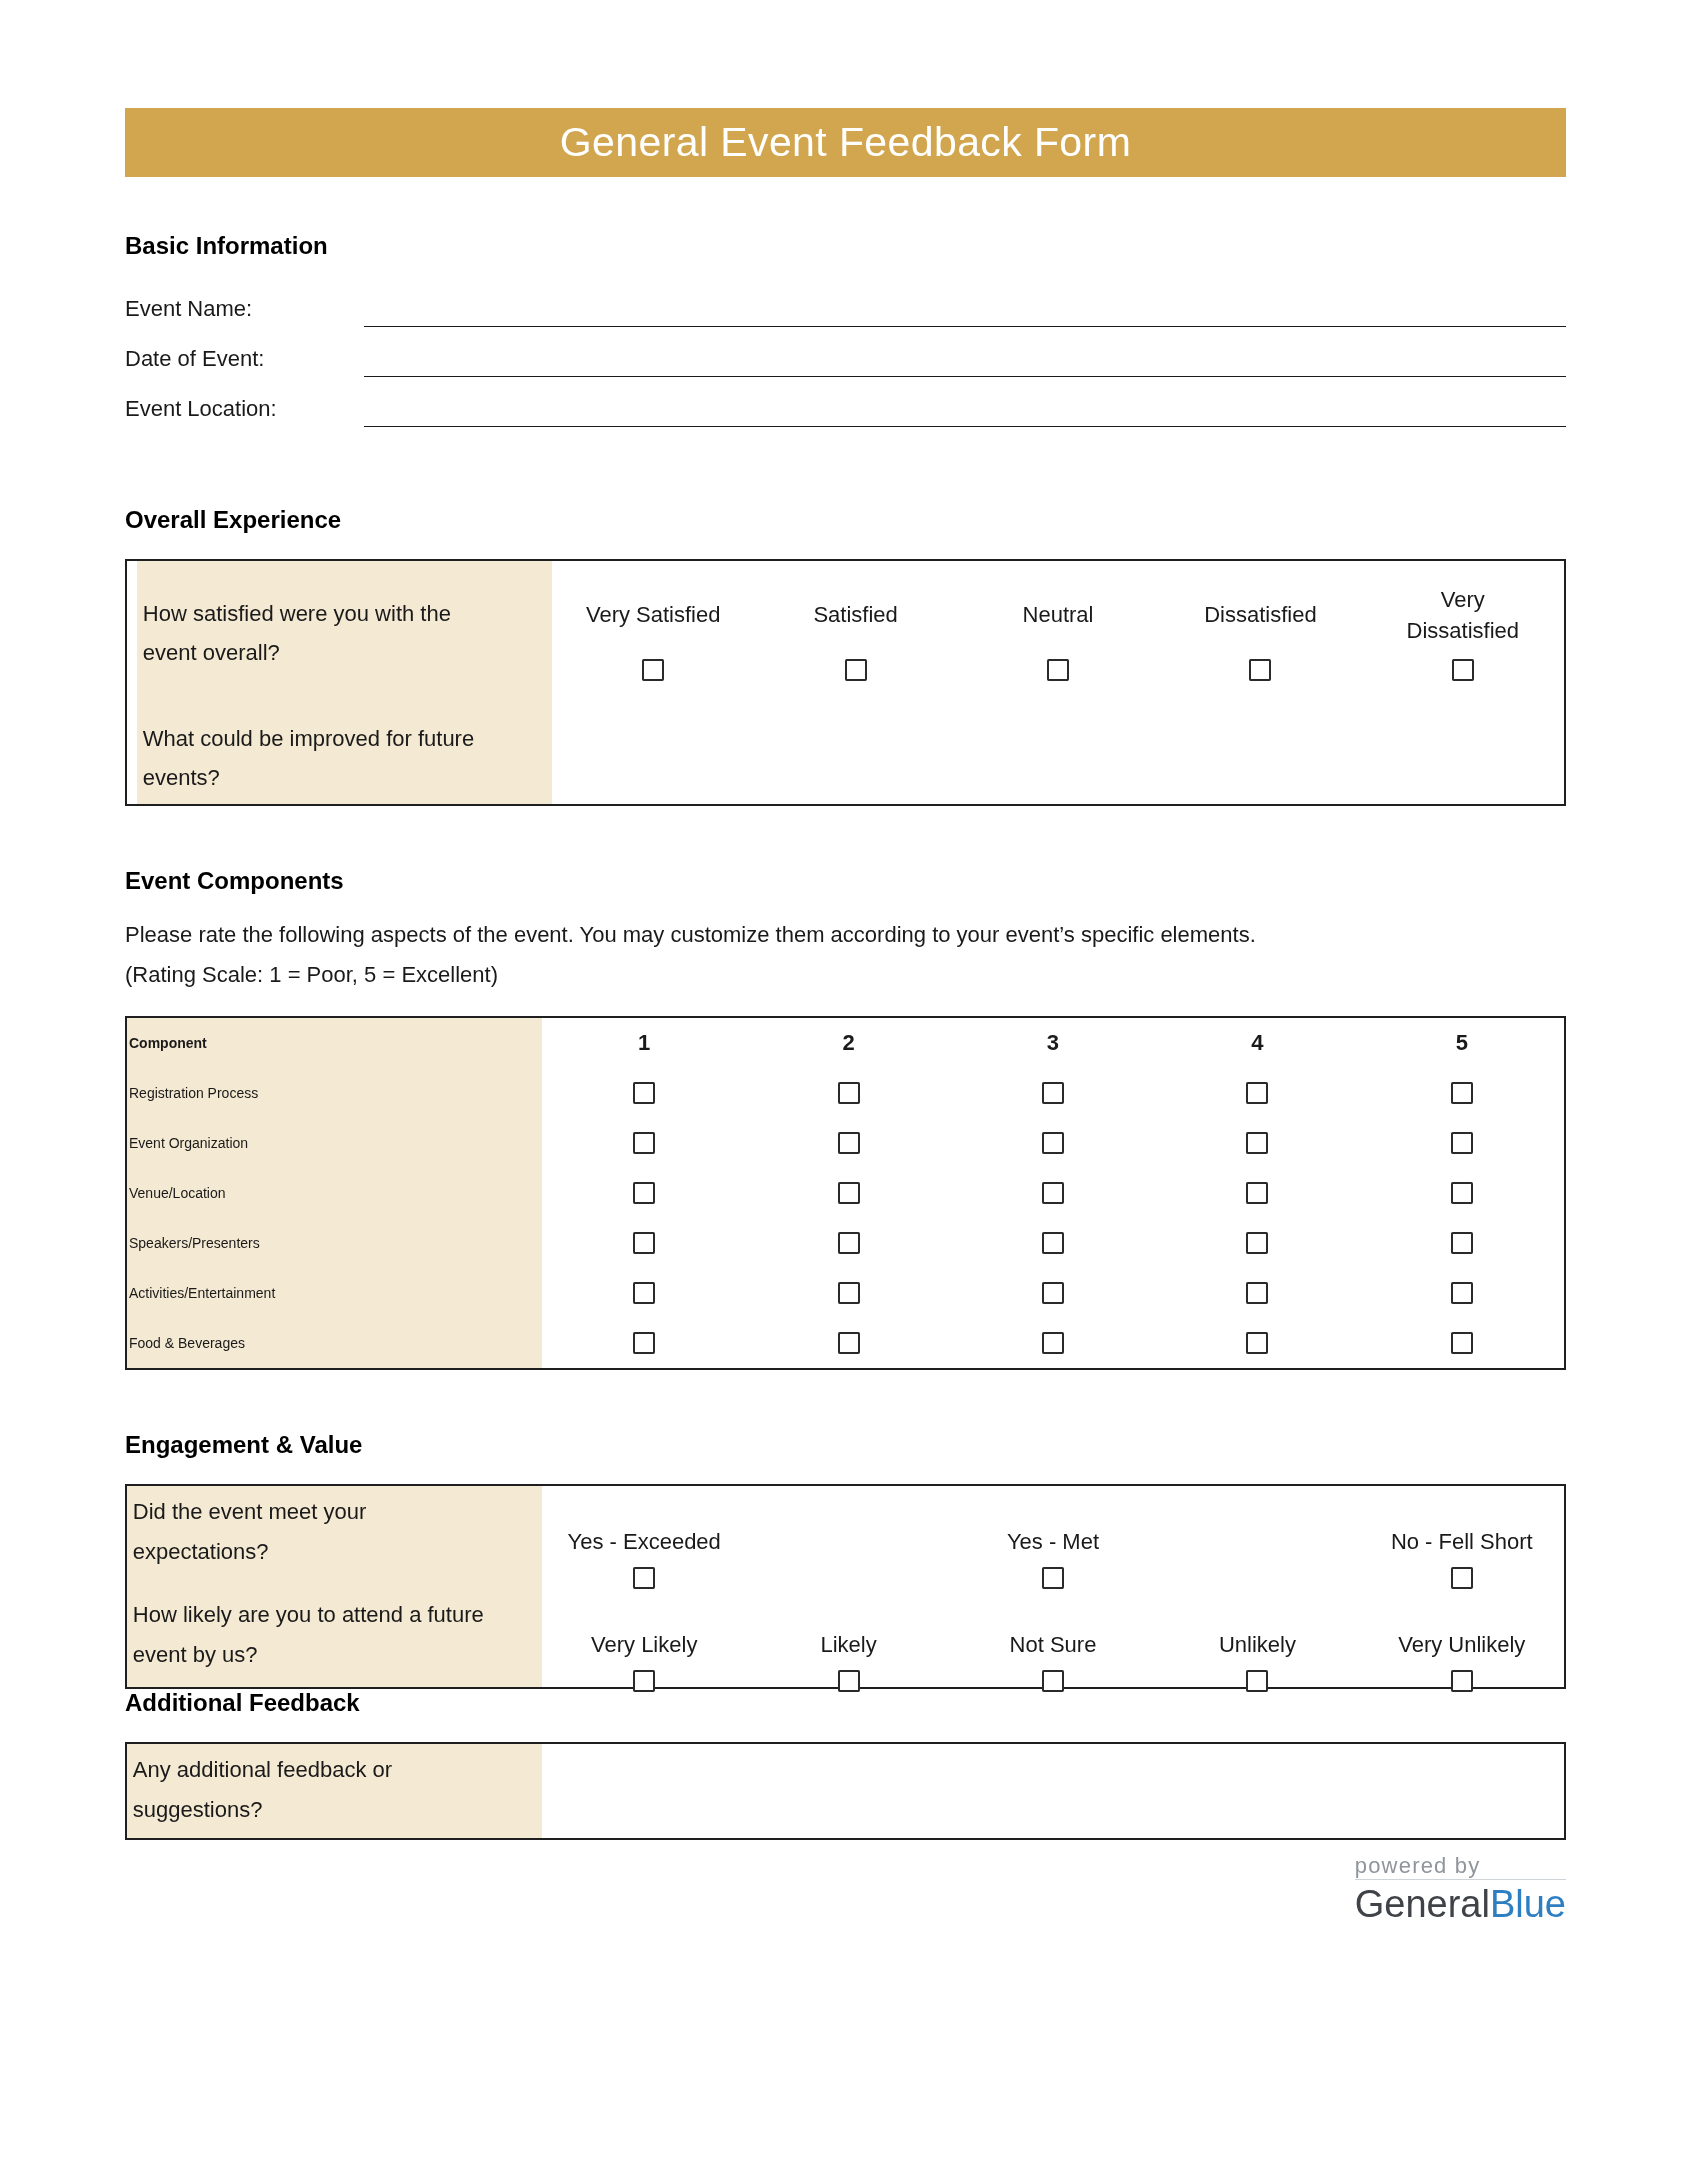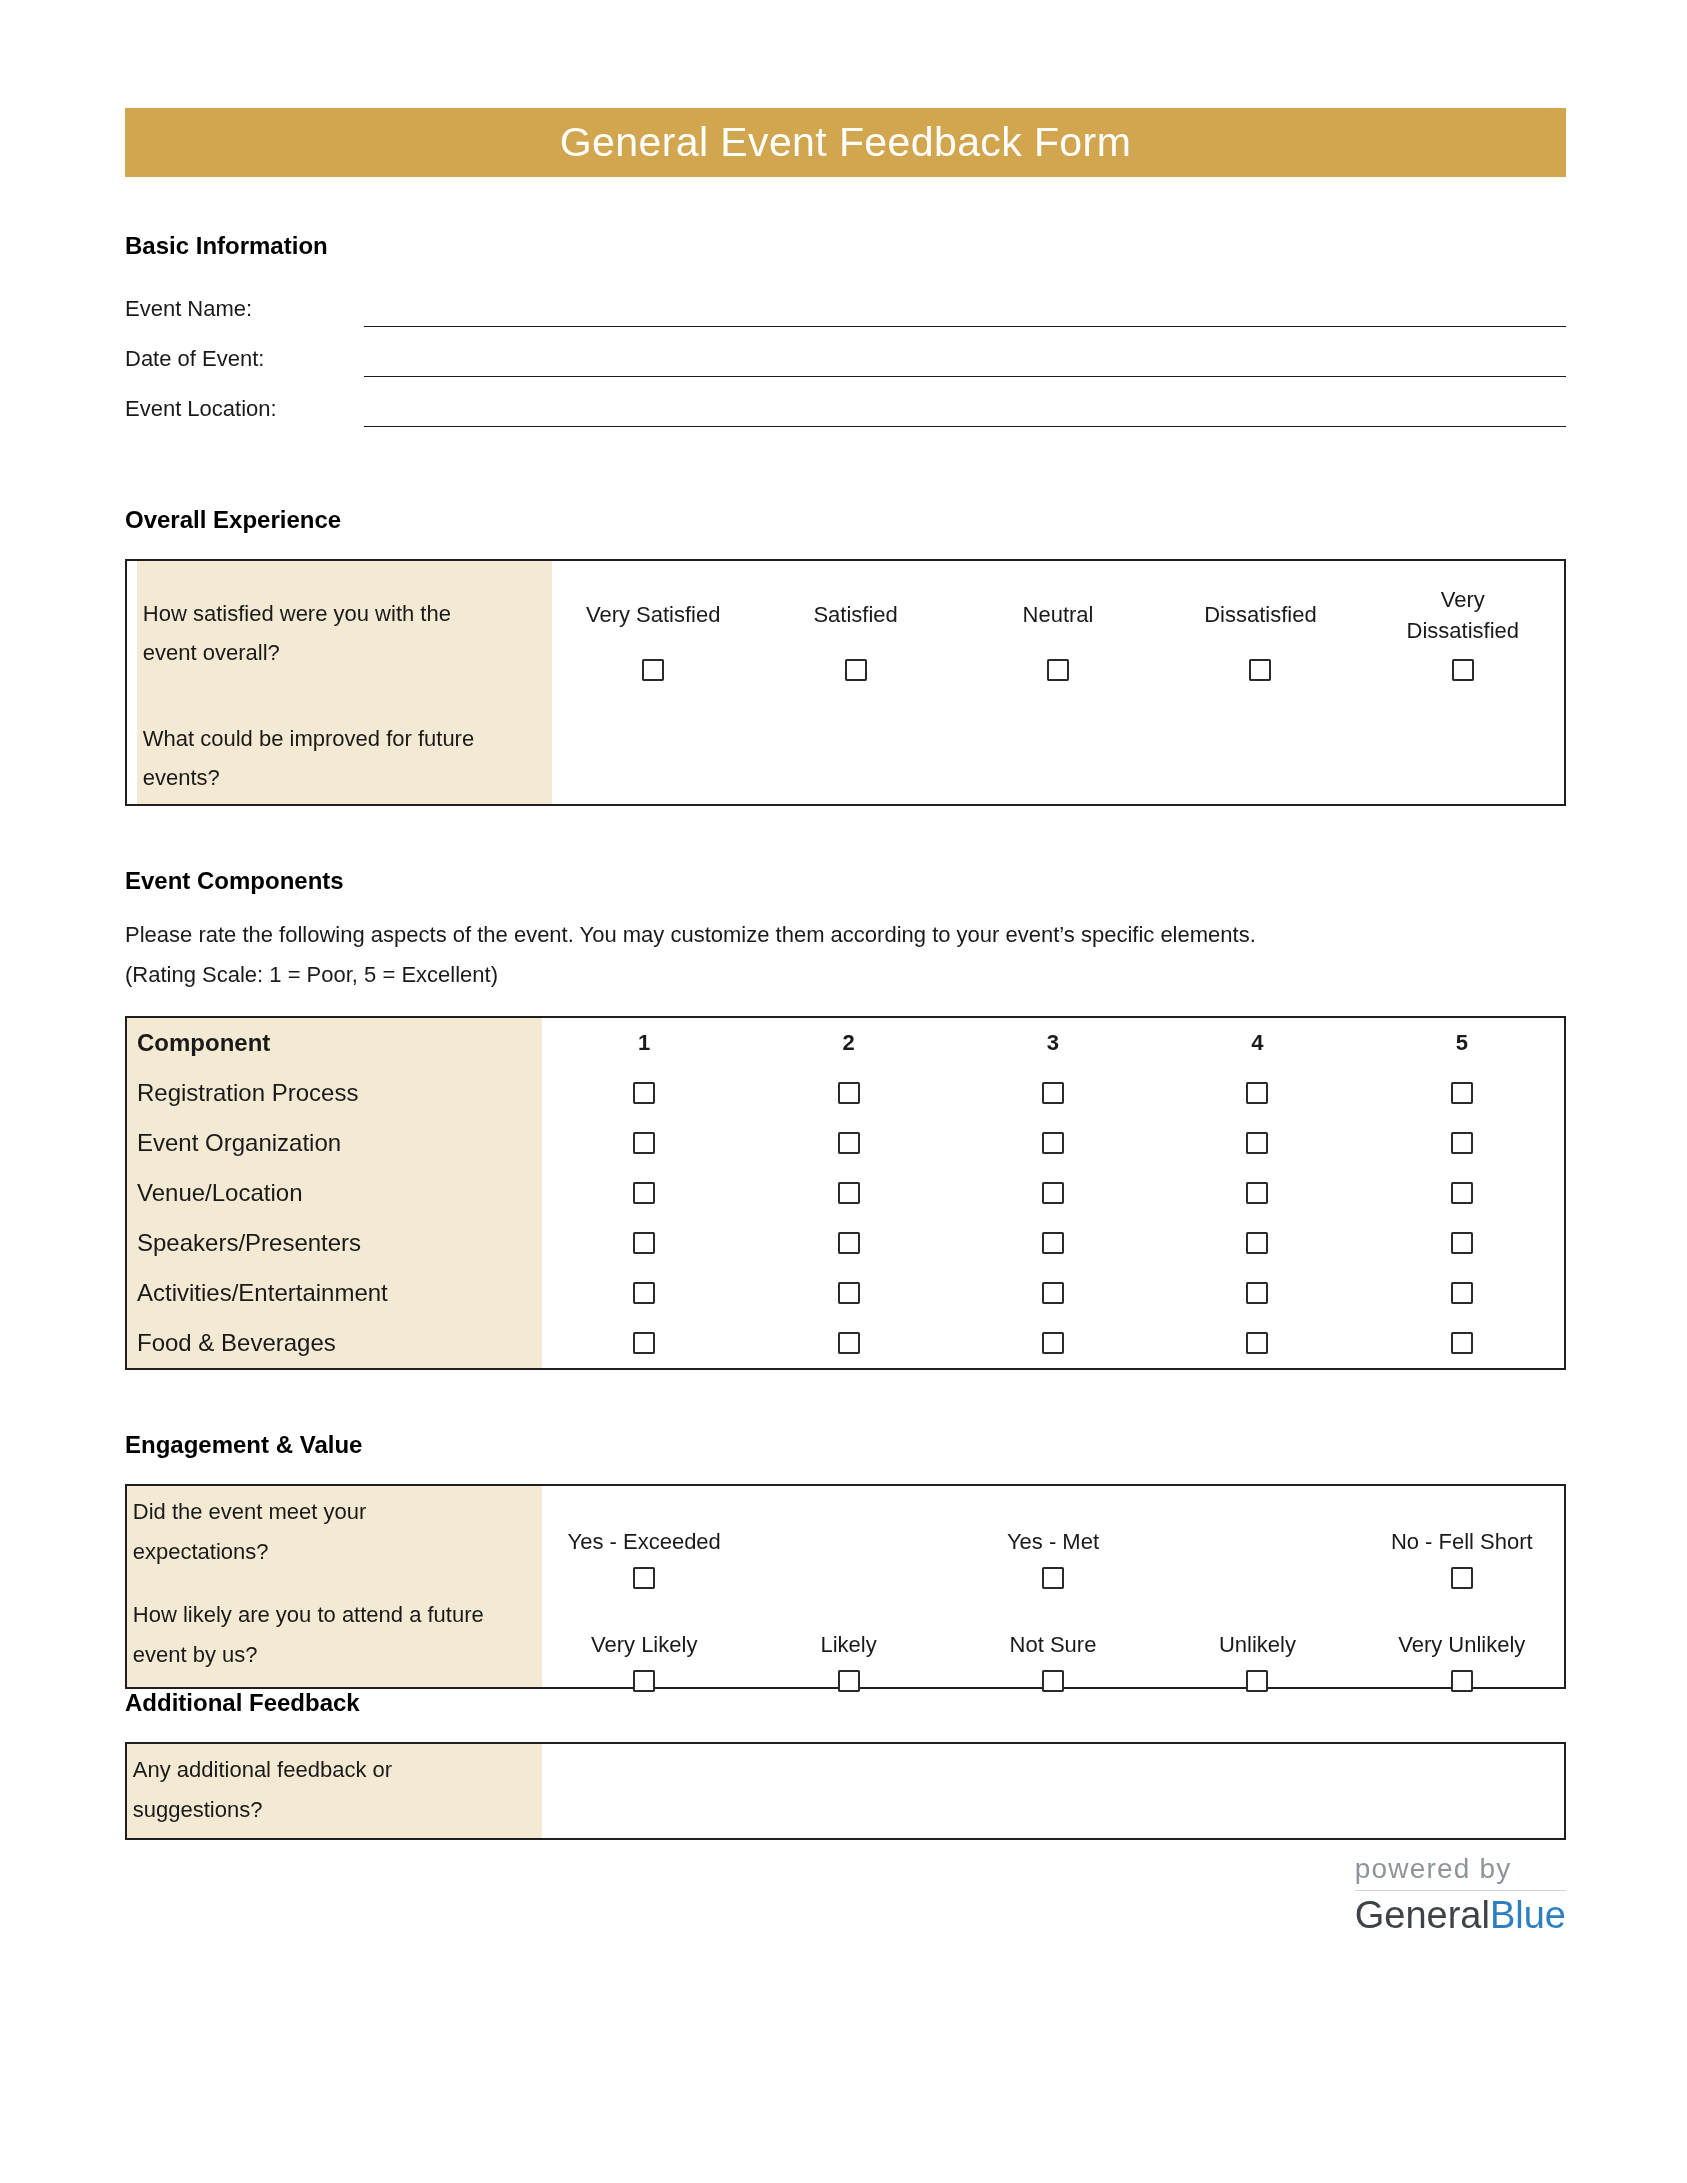--- a/index.html
+++ b/index.html
@@ -102,22 +102,22 @@
   .desc-first { margin-top: 20px; }
   .comp-table { margin-top: 20px; }
   .comp-row { display: flex; height: 50px; }
   .comp-row.comp-header { height: 50px; }
   .comp-label-cell {
     width: 415px;
     flex: 0 0 415px;
     background: var(--label-bg, #F4E9D2);
     display: flex;
     align-items: center;
-    padding-left: 10px;
-    font-size: 24px;
+    padding-left: 2px;
+    font-size: 14px;
   }
   .comp-header .comp-label-cell { font-weight: 700; }
   .rating-area {
     flex: 1;
     display: grid;
     grid-template-columns: repeat(5, 1fr);
     align-items: center;
     justify-items: center;
     background: #ffffff;
   }
@@ -145,23 +145,22 @@
   
   .af-section { }
   .af-table { margin-top: 25px; display: flex; height: 98px; }
   .af-table .q-cell { padding-top: 6.6px; }
 
   
   .footer { margin-top: 13.2px; display: flex; flex-direction: column; align-items: flex-end; }
   .footer-inner { display: flex; flex-direction: column; }
   .powered {
     color: #8f959b;
-    font-size: 28px;
+    font-size: 22px;
     letter-spacing: 1.2px;
-    padding-bottom: 5px;
     border-bottom: 1.7px solid #cfd4d8;
   }
   .logo { font-size: 38px; margin-top: 3.3px; }
   .logo-general { color: #3f4348; }
   .logo-blue { color: var(--brand-blue, #2E7FC2); }
 </style>
 </head>
 <body>
 
 <div class="page">

